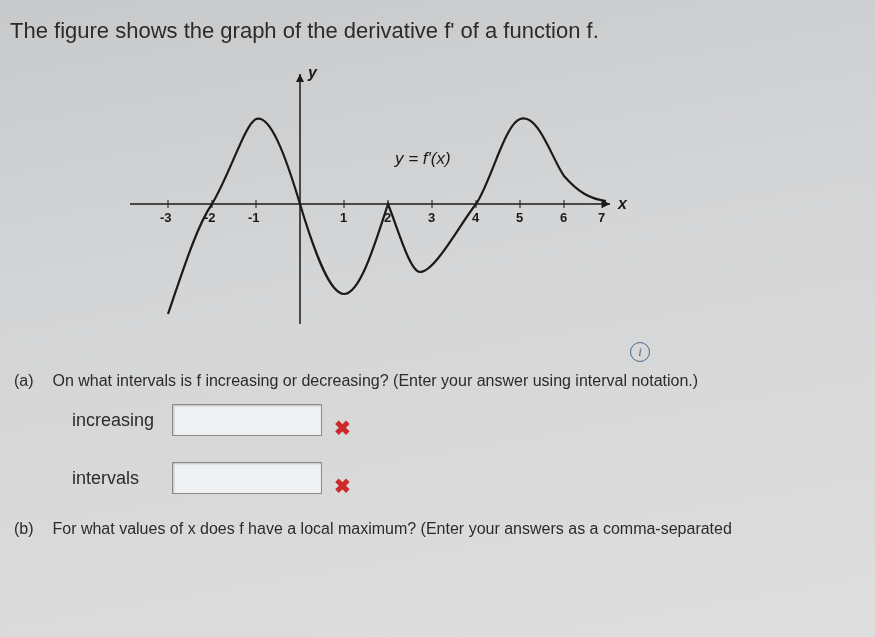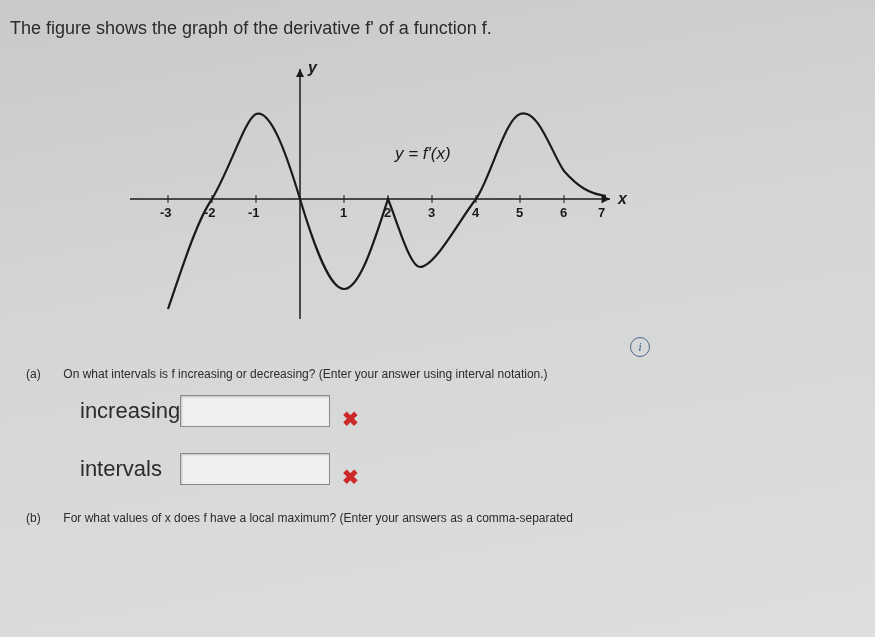--- a/index.html
+++ b/index.html
@@ -4,21 +4,21 @@
 <style>
 * { box-sizing: border-box; margin: 0; padding: 0; }
 html, body { width: 875px; height: 637px; overflow: hidden; }
 body {
   font-family: Arial, Helvetica, sans-serif;
   background: linear-gradient(170deg, #c8c9cb 0%, #d4d5d6 40%, #dedede 100%);
   color: #2b2b2b;
   padding: 18px 0 0 10px;
 }
 .question-text {
-  font-size: 18px;
+  font-size: 22px;
   margin-bottom: 10px;
   padding-left: 0;
 }
 .graph-area {
   width: 560px;
   height: 280px;
   margin: 8px 0 8px 80px;
   position: relative;
 }
 .info-row {
@@ -32,31 +32,31 @@
   border: 1.5px solid #4a6a8a;
   border-radius: 50%;
   align-items: center;
   justify-content: center;
   font-family: Georgia, serif;
   font-style: italic;
   font-size: 13px;
   color: #4a6a8a;
 }
 .part {
-  font-size: 12px;
-  margin: 10px 0 14px 12px;
+  font-size: 16px;
+  margin: 10px 0 14px 0;
   padding-left: 4px;
 }
 .part-label { display:inline-block; width: 34px; }
 .answer-row {
   display: flex;
   align-items: center;
   margin: 10px 0 26px 62px;
 }
-.answer-label { width: 100px; font-size: 22px; margin-left: 8px; }
+.answer-label { width: 100px; font-size: 18px; }
 .answer-input {
   width: 150px; height: 32px;
   border: 1px solid #8a8a8a;
   background: #eef0f1;
   box-shadow: inset 1px 1px 2px rgba(0,0,0,0.2);
   font-size: 14px;
   padding: 2px 6px;
 }
 .x-mark {
   margin-left: 12px;

